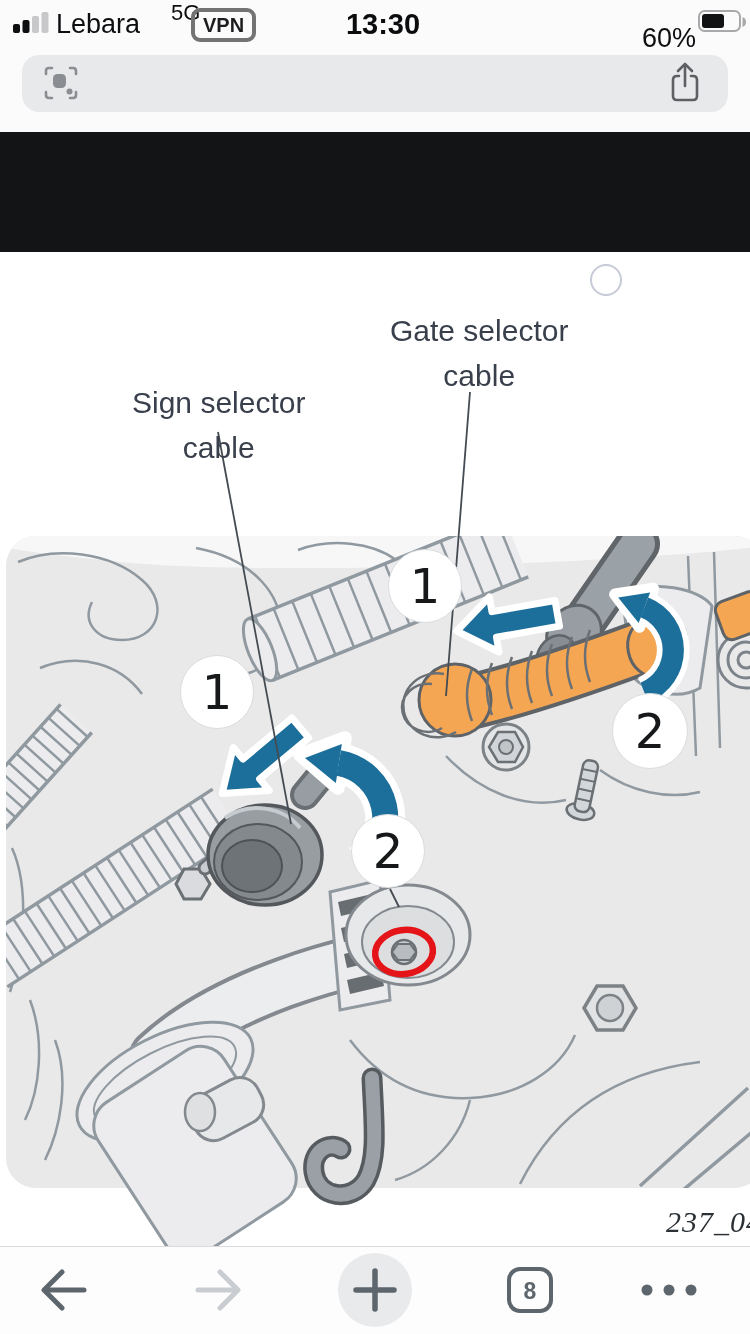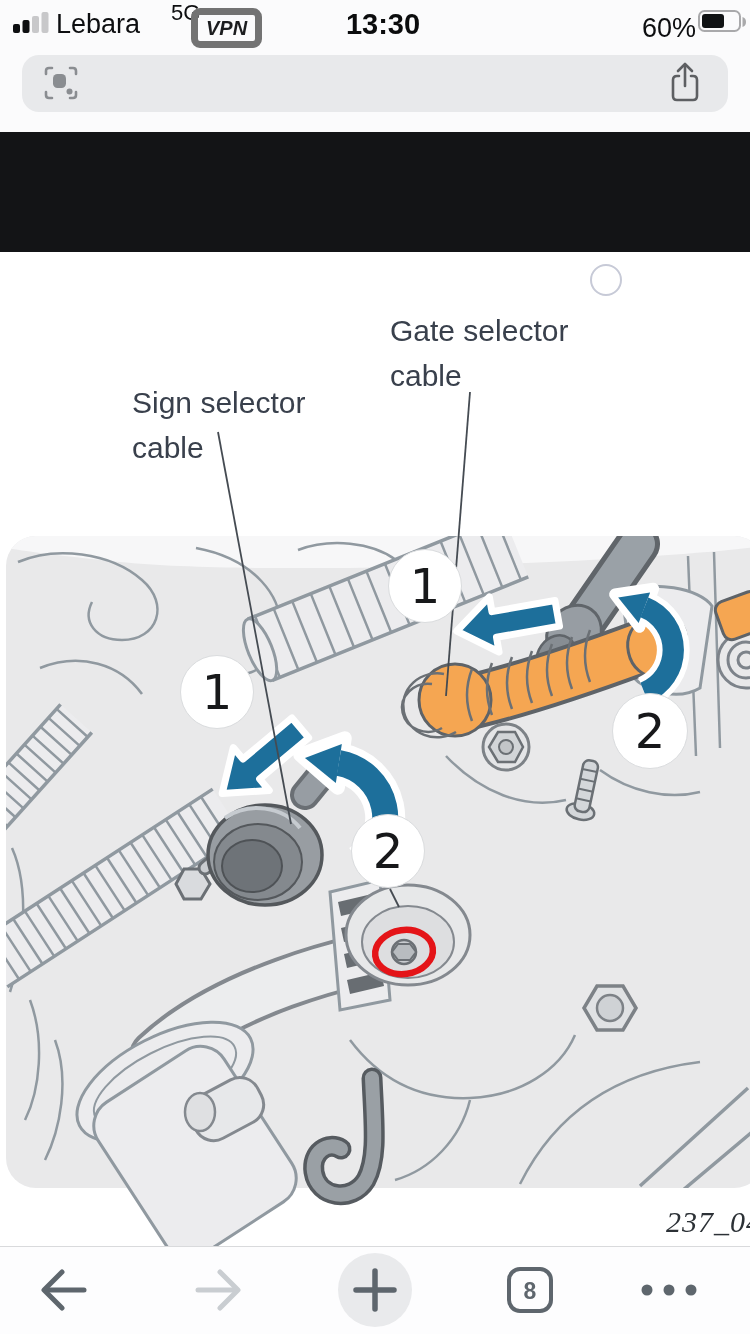--- a/index.html
+++ b/index.html
@@ -5,44 +5,44 @@
   html,body{margin:0;padding:0;}
   body{width:750px;height:1334px;overflow:hidden;position:relative;background:#fff;
        font-family:"Liberation Sans",sans-serif;-webkit-font-smoothing:antialiased;}
   .abs{position:absolute;}
 
   
   #top-area{left:0;top:0;width:750px;height:132px;background:#fbfbfc;}
   .sb-text{color:#0d0e10;font-size:27px;}
   #carrier{left:56px;top:9px;}
   #network{left:151px;top:0;font-size:22px;margin-left:20px;}
-  #vpn-badge{left:191px;top:8px;border:7px solid #737373;border-radius:9px;
-             padding:0 8px;font-size:20px;font-weight:600;color:#1c1d1f;line-height:26px;font-style:italic;}
+  #vpn-badge{left:191px;top:8px;border:4px solid #737373;border-radius:9px;
+             padding:0 8px;font-size:20px;font-weight:600;color:#1c1d1f;line-height:26px;}
   #clock{left:16px;right:0;top:8px;text-align:center;font-size:29px;font-weight:600;color:#0b0c0d;}
-  #battery-pct{right:54px;top:13px;margin-left:24px;}
+  #battery-pct{right:54px;top:23px;margin-left:24px;}
   #address-pill{left:22px;top:55px;width:706px;height:57px;background:var(--pill_bg);
                 border-radius:17px;}
   #url-text{left:60px;right:60px;top:66px;text-align:center;font-size:32px;color:#17181a;letter-spacing:.2px;}
 
   
   #site-header{left:0;top:132px;width:750px;height:120px;background:var(--header_bg);}
   #help-btn{left:143px;top:143px;width:44px;height:44px;border-radius:50%;
             background:var(--header_icon);display:flex;align-items:center;justify-content:center;
             font-size:29px;font-weight:700;color:#131416;}
   #login-btn{left:467px;top:140px;width:186px;height:72px;border:2.5px solid var(--login_border);
              border-radius:16px;display:flex;align-items:center;justify-content:center;
              font-size:33px;color:var(--login_text);box-sizing:border-box;}
   #signup-btn{left:659px;top:138px;width:176px;height:75px;border-radius:16px;
               background:var(--signup_bg);display:flex;align-items:center;
               padding-left:30px;font-size:33px;color:var(--signup_text);box-sizing:border-box;}
 
   
   #content{left:0;top:252px;width:750px;height:994px;background:#fff;}
   #spinner-circle{left:590px;top:12px;width:28px;height:28px;border:2.5px solid #c7cad7;border-radius:50%;}
-  .cap-label{color:var(--label);font-size:30px;line-height:45px;}
+  .cap-label{color:var(--label);font-size:30px;line-height:45px;text-align:center;}
   .cap-label span{display:block;}
   #gate-label{left:390px;top:56px;}
   #gear-label{left:132px;top:128px;}
   .callout{width:74px;height:74px;border-radius:50%;background:var(--callout_bg);
            border:1px solid #dadcde;box-sizing:border-box;display:flex;align-items:center;justify-content:center;
            font-family:"DejaVu Sans",sans-serif;font-size:48px;color:var(--callout_text);}
   #callout-1-gate{left:388px;top:297px;}
   #callout-1-gear{left:180px;top:403px;}
   #callout-2-gate{left:612px;top:441px;width:76px;height:76px;}
   #callout-2-gear{left:351px;top:562px;}

